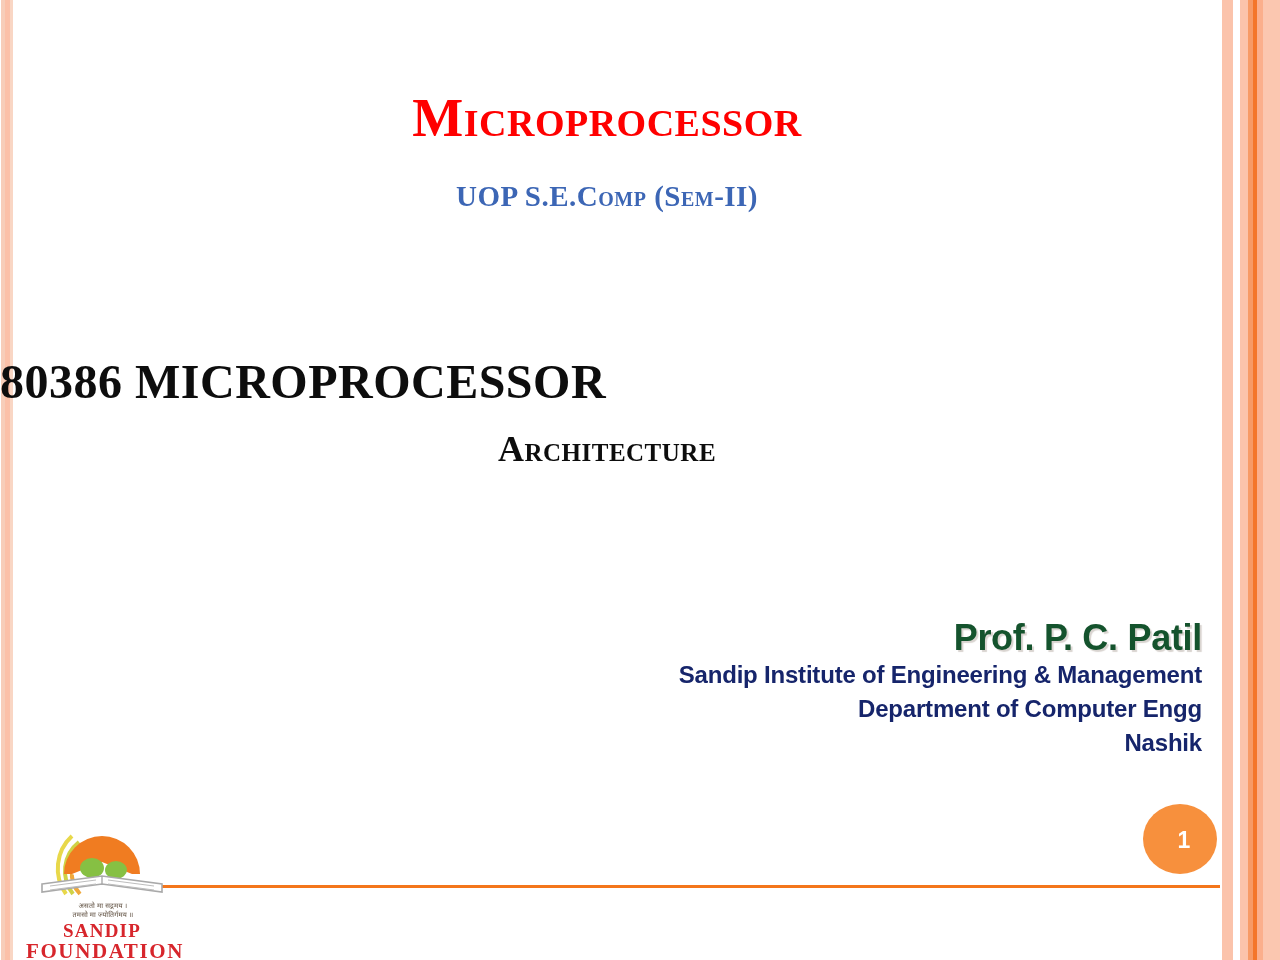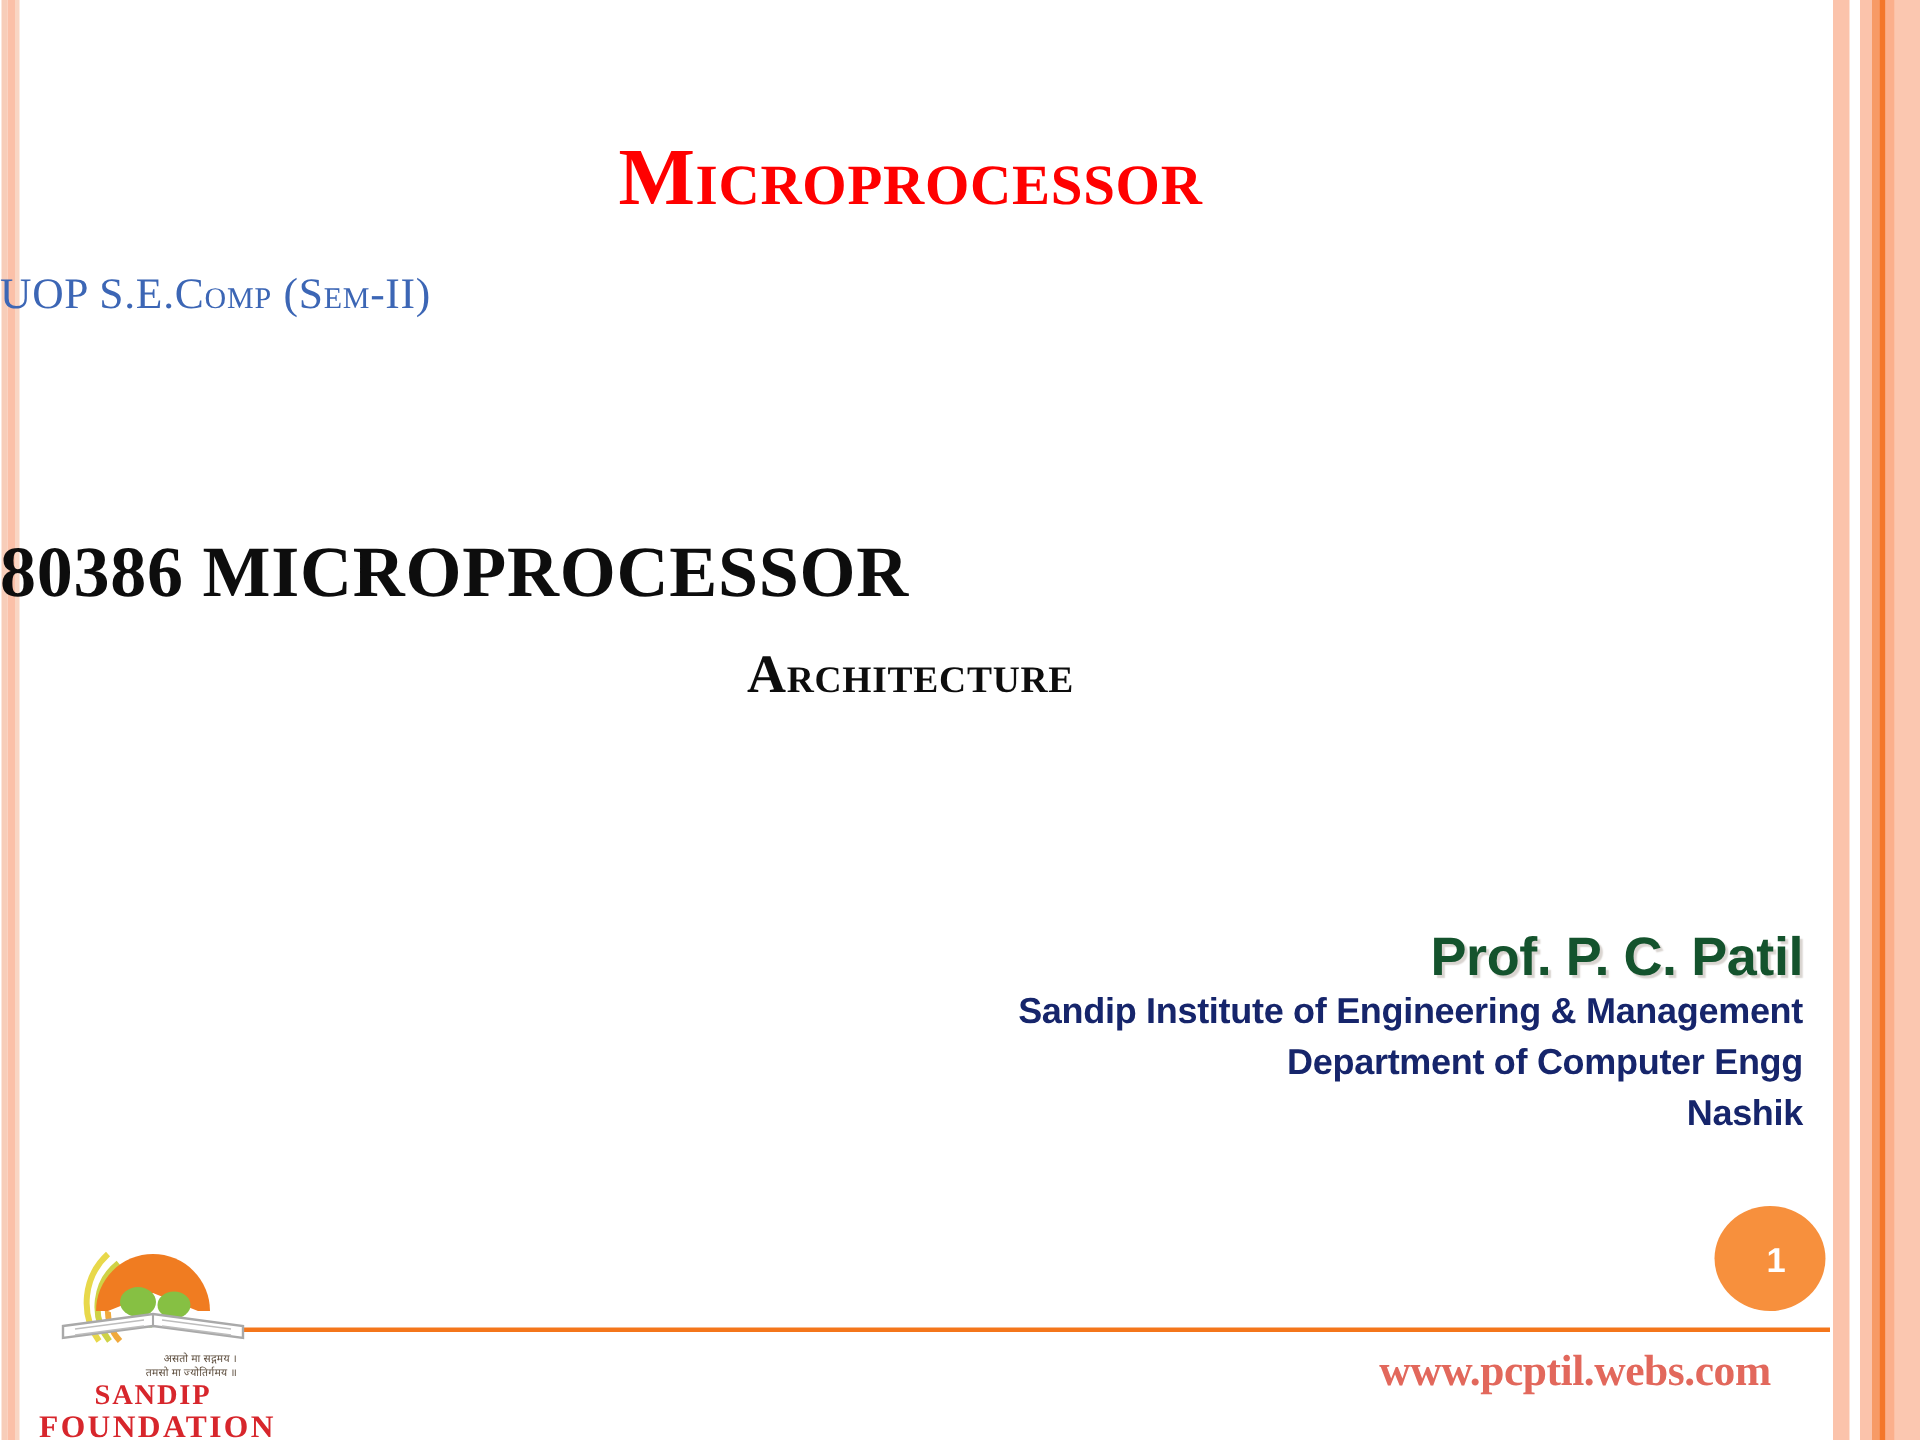--- a/index.html
+++ b/index.html
@@ -37,22 +37,23 @@
     font-family:"Liberation Serif", serif;
     font-weight:bold;
     font-size:54px;
     font-variant:small-caps;
     color:#ff0000;
     letter-spacing:0.5px;
     line-height:1.05;
   }
   .title-sub {
     position:absolute; left:0; top:180px; width:1214px;
-    font-family:"Liberation Serif", serif;
-    font-weight:normal;
+    text-align:center;
+    font-family:"Liberation Serif", serif;
+    font-weight:bold;
     font-size:29px;
     font-variant:small-caps;
     color:#3c66b5;
     letter-spacing:0.5px;
   }
 
   
   .heading-1 {
     position:absolute; left:0; top:354px; width:1214px;
     text-align:left;
@@ -160,21 +161,21 @@
 
   
   .logo {
     position:absolute;
     left:26px; top:812px;
     width:152px; height:144px;
   }
   .logo-mark { position:absolute; left:0; top:0; width:152px; height:96px; }
   .logo-sanskrit {
     position:absolute; left:22px; top:90px; width:110px;
-    text-align:right;
+    text-align:center;
     font-family:"Liberation Serif", serif;
     font-size:7px;
     color:#5a4a3a;
     line-height:1.35;
     letter-spacing:0.2px;
   }
   .logo-word-1, .logo-word-2 {
     position:absolute; width:152px; text-align:center;
     font-family:"Liberation Serif", serif;
     font-weight:bold;
@@ -213,21 +214,20 @@
     <div class="author-line">Nashik</div>
   </div>
 
   <div class="page-badge">
     <span>1</span>
   </div>
 
   <div class="footer-rule"></div>
 
 
-  <div class="footer-site">www.pcptil.webs.com</div>
 
   <div class="logo">
     <svg class="logo-mark" viewBox="0 0 152 96">
 
       <path d="M40 82 A44 44 0 0 1 46 24" fill="none" stroke="#e8d84a" stroke-width="4"></path>
       <path d="M47 82 A37 37 0 0 1 53 30" fill="none" stroke="#cfd246" stroke-width="4"></path>
       <path d="M54 82 A30 30 0 0 1 60 36" fill="none" stroke="#f0a93c" stroke-width="4"></path>
 
       <path d="M38 62 A38 38 0 0 1 114 62 Z" fill="#f07c21"></path>
 

